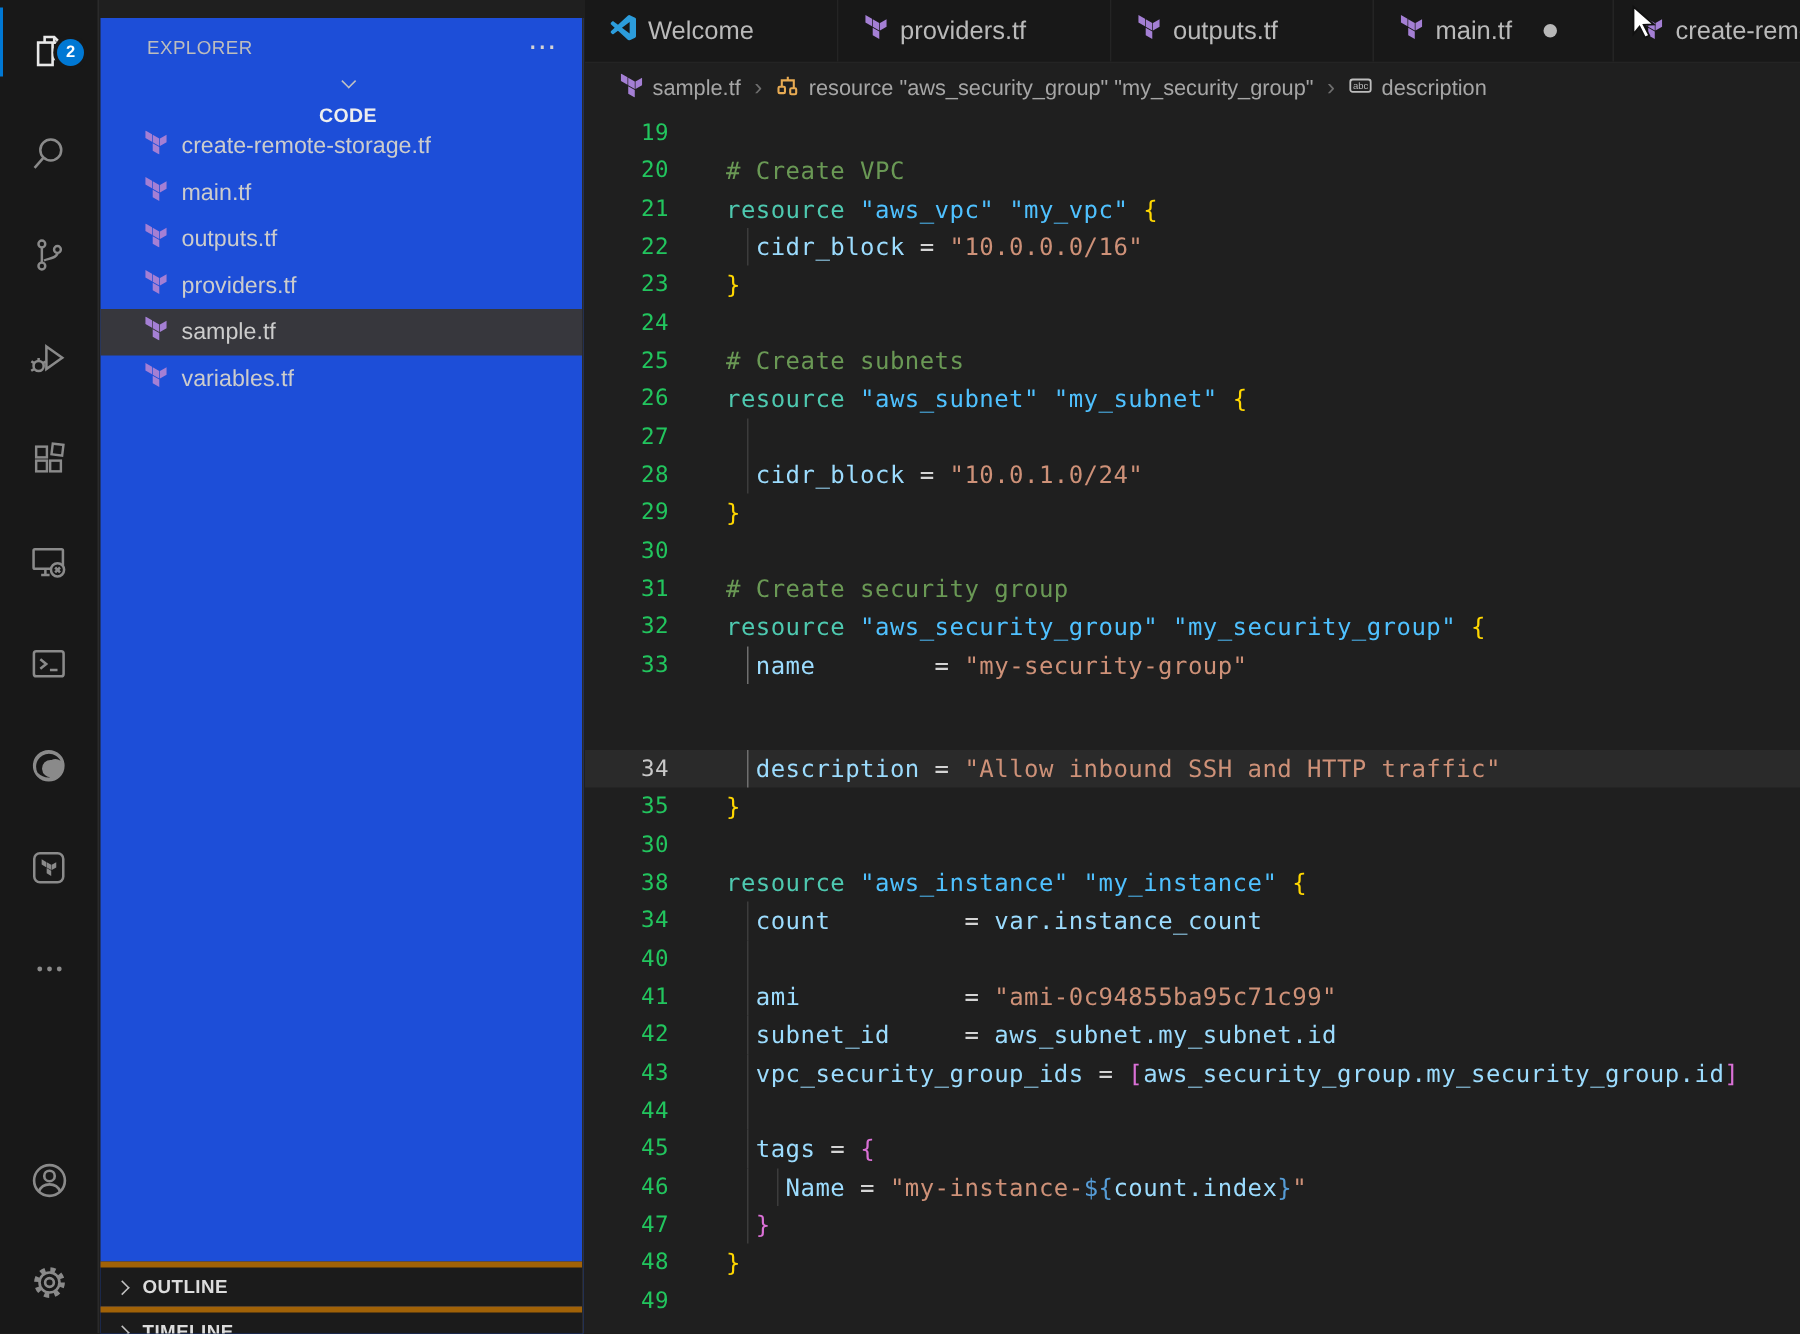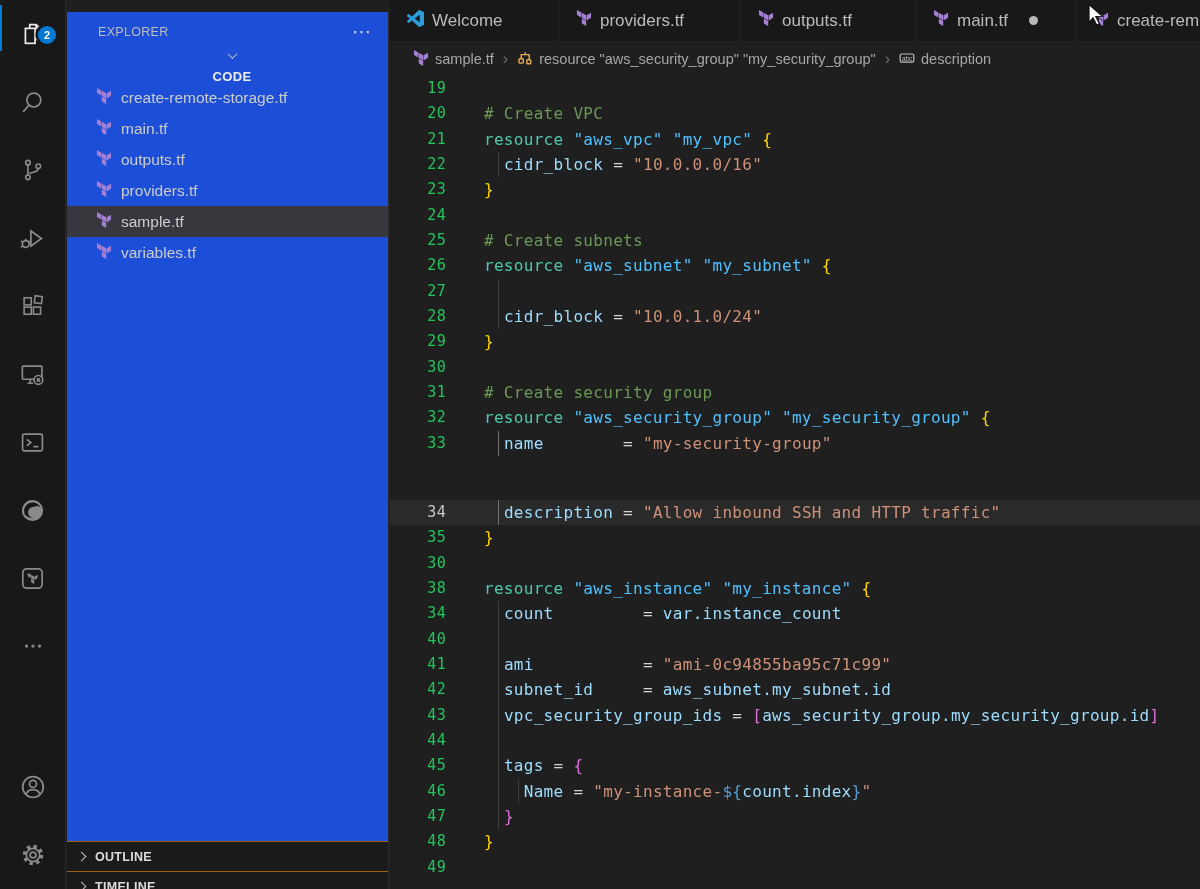--- a/index.html
+++ b/index.html
@@ -33,21 +33,21 @@
   .chev { width:7px; height:7px; border-right:1.5px solid #c2c2c2;
     border-bottom:1.5px solid #c2c2c2; display:inline-block; flex:none; }
   .chev.down  { transform:rotate(45deg) translate(-1px,-1px); }
   .chev.right { transform:rotate(-45deg); }
   #filelist { }
   .file-row { height:31px; display:flex; align-items:center; gap:9px;
     padding-left:29px; font-size:15.5px; color:#cccccc; white-space:nowrap; }
   .file-row.selected { background:#37373d; }
   .file-row svg { flex:none; }
   .bottom-panels { position:absolute; bottom:0; width:100%; }
-  .panel-header { height:30px; border-top:1px solid #a16207; display:flex;
+  .panel-header { height:30px; border-top:4px solid #a16207; display:flex;
     align-items:center; gap:10px; padding-left:11px; font-weight:bold;
     font-size:12.5px; letter-spacing:.3px; color:#dcdcdc; background:#1b1b1b; }
 
   
   #main { position:absolute; left:390px; top:0; width:810px; height:100%; }
   #tabbar { height:42px; background:#181818; display:flex; border-bottom:1px solid #242424; }
   .tab { display:flex; align-items:center; gap:8px; padding:0 12px 0 17px;
     border-right:1px solid #242424; font-size:17px; color:#bababa;
     background:#181818; overflow:hidden; white-space:nowrap; flex:none; height:100%; }
   .tab svg { flex:none; }

